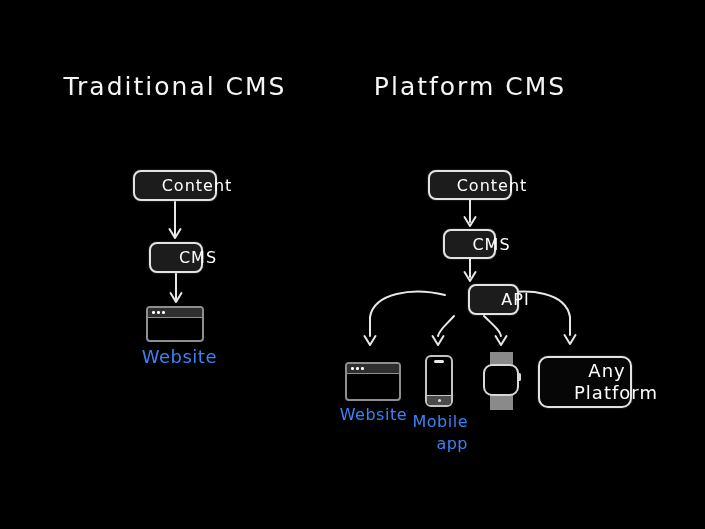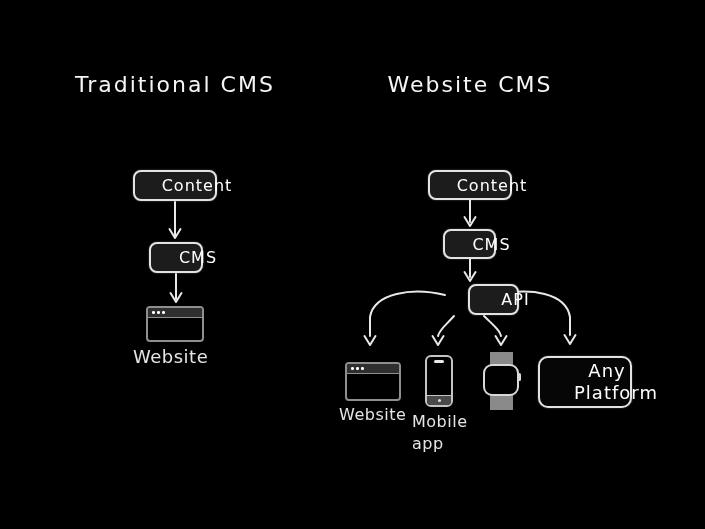--- a/index.html
+++ b/index.html
@@ -2,32 +2,32 @@
 <html><head>
 <meta charset="utf-8">
 <style>
   html,body{margin:0;padding:0;background:#000;}
   .canvas{
     position:relative;width:705px;height:529px;background:#000000;
     font-family:"DejaVu Sans",sans-serif;color:#ffffff;overflow:hidden;
   }
   .title{
     position:absolute;width:280px;text-align:center;
-    font-size:22px;letter-spacing:2px;color:#f5f5f5;white-space:nowrap;
+    font-size:25px;letter-spacing:2px;color:#f5f5f5;white-space:nowrap;
   }
   .node{
     position:absolute;box-sizing:border-box;background:#1c1c1c;
     border:2px solid #e3e3e3;border-radius:8px;color:#ffffff;
     display:flex;align-items:center;justify-content:center;
     font-size:16px;letter-spacing:1px;box-shadow:0 0 2px rgba(255,255,255,.35);padding-left:44px;
   }
   .node.plain{background:#060606;}
   .arrow-layer{position:absolute;left:0;top:0;pointer-events:none;}
   .caption{
-    position:absolute;text-align:left;color:#e5e5e5;
+    position:absolute;text-align:right;color:#3b82f6;
     font-size:16px;line-height:1.35;letter-spacing:.5px;
   }
   
   .browser{
     position:absolute;box-sizing:border-box;background:#000;
     border:2px solid #8f8f8f;border-radius:4px;overflow:hidden;
   }
   .browser .bar{
     height:9px;background:#2f2f2f;border-bottom:1.5px solid #8f8f8f;
     display:flex;align-items:center;gap:2.5px;padding-left:4px;
@@ -60,21 +60,21 @@
     position:absolute;right:-4px;top:7px;width:3px;height:8px;
     background:#d9d9d9;border-radius:1.5px;
   }
 </style>
 </head>
 <body>
 
 <div class="canvas">
 
   <div class="title" style="left:35px;top:72px;">Traditional CMS</div>
-  <div class="title" style="left:330px;top:72px;">Website CMS</div>
+  <div class="title" style="left:330px;top:72px;">Platform CMS</div>
 
   <svg class="arrow-layer" width="705" height="529" viewBox="0 0 705 529">
     <g stroke="#e8e8e8" stroke-width="2" fill="none" stroke-linecap="round" stroke-linejoin="round">
 
       <line x1="175" y1="202" x2="175" y2="236"></line>
       <polyline points="169.5,229 175,238 180.5,229"></polyline>
       <line x1="176" y1="274" x2="176" y2="299"></line>
       <polyline points="170.5,293 176,302 181.5,293"></polyline>
 
       <line x1="470" y1="200" x2="470" y2="222"></line>

